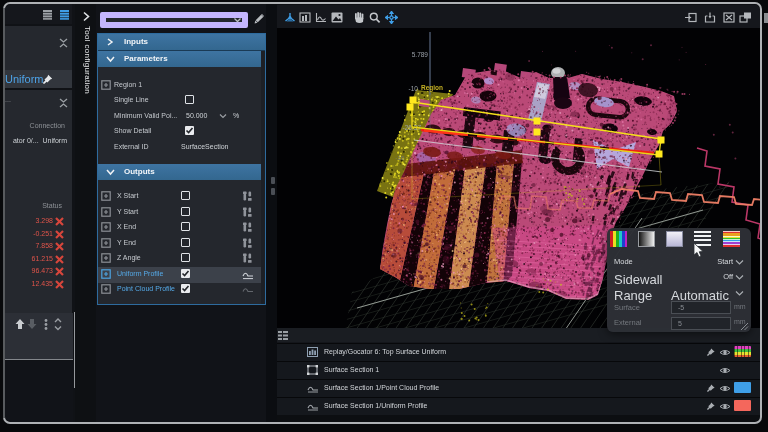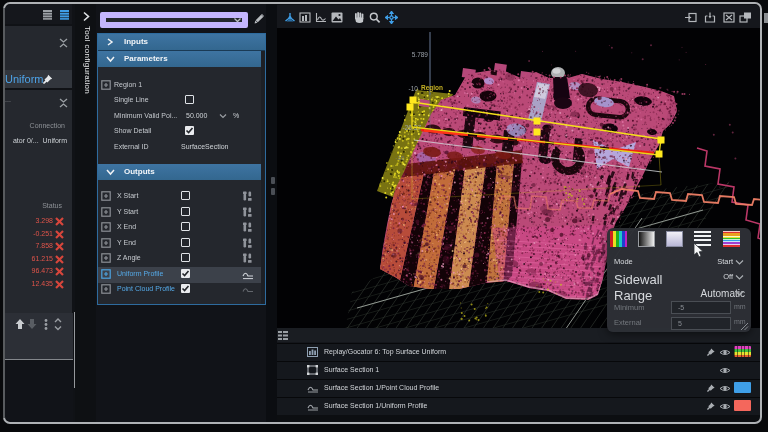--- a/index.html
+++ b/index.html
@@ -936,25 +936,25 @@
       <div class="a" style="left:60px;top:29px;width:66px;text-align:right;font-size:7.5px;color:#d6d9dd">Start</div>
       <svg class="a" style="left:128px;top:31px" width="9" height="7">
         <polyline points="1,1.5 4.5,5 8,1.5" stroke="#a9adb2" stroke-width="1.2" fill="none"></polyline>
       </svg>
       <div class="a" style="left:7px;top:44px;font-size:13px;color:#d6d9dd">Sidewall</div>
       <div class="a" style="left:60px;top:44px;width:66px;text-align:right;font-size:7.5px;color:#d6d9dd">Off</div>
       <svg class="a" style="left:128px;top:46px" width="9" height="7">
         <polyline points="1,1.5 4.5,5 8,1.5" stroke="#a9adb2" stroke-width="1.2" fill="none"></polyline>
       </svg>
       <div class="a" style="left:7px;top:59.5px;font-size:13px;color:#d6d9dd">Range</div>
-      <div class="a" style="left:72px;top:59.5px;width:66px;text-align:right;font-size:10px;color:#d6d9dd">Automatic</div>
+      <div class="a" style="left:60px;top:59.5px;width:66px;text-align:center;font-size:13px;color:#d6d9dd">Automatic</div>
       <svg class="a" style="left:128px;top:61.5px" width="9" height="7">
         <polyline points="1,1.5 4.5,5 8,1.5" stroke="#a9adb2" stroke-width="1.2" fill="none"></polyline>
       </svg>
-      <div class="a" style="left:7px;top:74.5px;font-size:7.5px;color:#73777d">Minimum</div>
+      <div class="a" style="left:7px;top:74.5px;font-size:7.5px;color:#73777d">Surface</div>
       <div class="a" style="left:7px;top:90px;font-size:7.5px;color:#73777d">External</div>
       <div class="a" style="left:64px;top:73.0px;width:60px;height:13px;background:#212429;border:1px solid #4a4e54;font-size:7px;color:#8a8e94;line-height:11px;padding-left:6px">-5</div>
       <div class="a" style="left:127px;top:74.5px;font-size:7px;color:#73777d">mm</div>
       <div class="a" style="left:64px;top:88.5px;width:60px;height:13px;background:#212429;border:1px solid #4a4e54;font-size:7px;color:#8a8e94;line-height:11px;padding-left:6px">5</div>
       <div class="a" style="left:127px;top:90px;font-size:7px;color:#73777d">mm</div>
       <svg class="a" style="left:86px;top:14px;z-index:5" width="14" height="18">
         <path d="M1 1 L1 13 L4 10.5 L6 15 L8 14 L6.2 9.8 L10 9.5 Z" fill="#f5f6f7" stroke="#2a2d32" stroke-width="0.8"></path>
       </svg>
       <svg class="a" style="left:132px;top:94px" width="10" height="9">
         <g stroke="#8a8e94" stroke-width="1">

